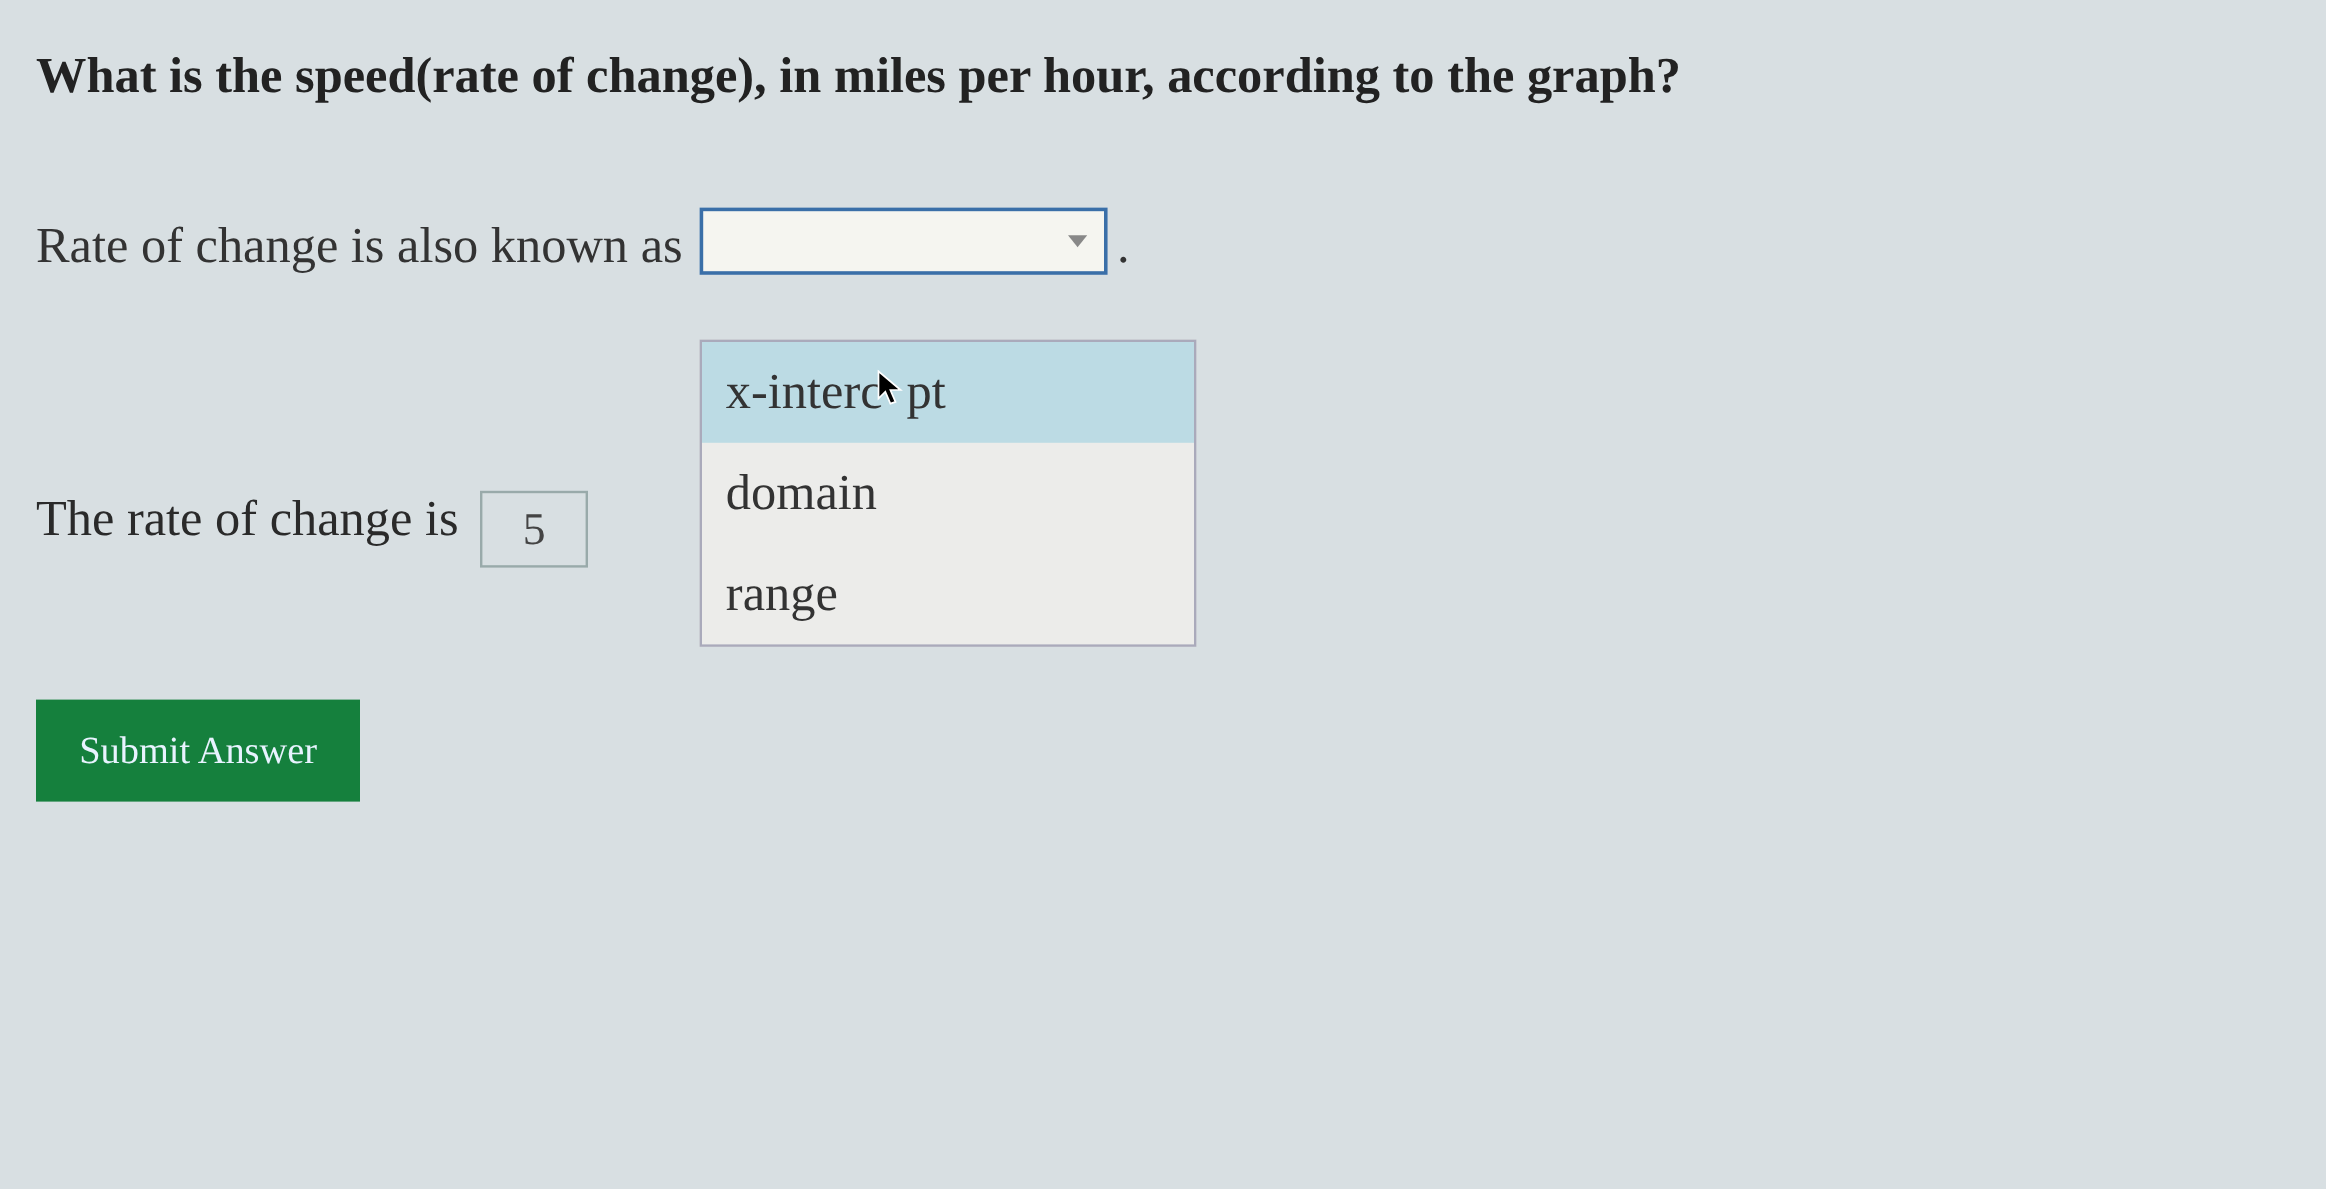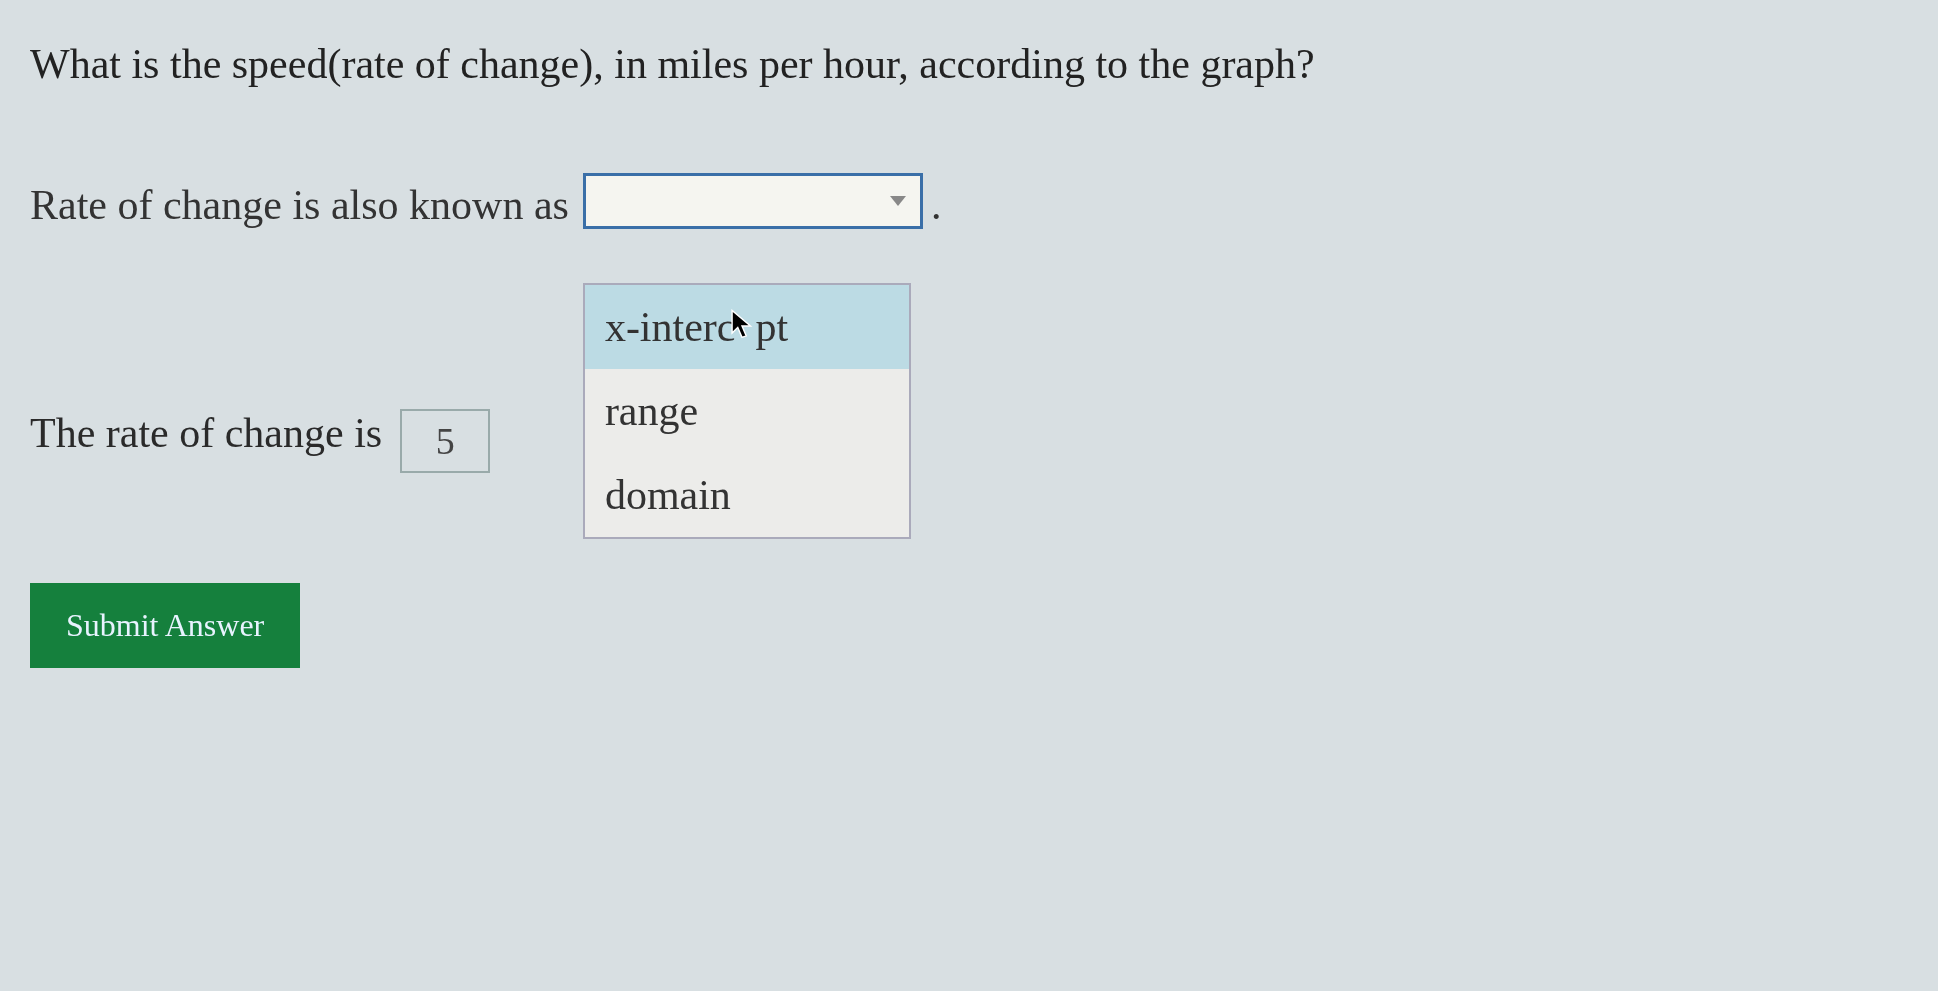--- a/index.html
+++ b/index.html
@@ -11,21 +11,21 @@
       font-family: Georgia, 'Times New Roman', serif;
       background: #d8dfe2;
       padding: 40px 30px;
       width: 1938px;
       min-height: 991px;
       color: #2a2a2a;
       position: relative;
     }
     .question-title {
       font-size: 42px;
-      font-weight: normal;
+      font-weight: bold;
       color: #222;
       margin-bottom: 85px;
     }
     .row {
       display: flex;
       align-items: flex-end;
       margin-bottom: 80px;
       font-size: 42px;
       color: #333;
     }
@@ -56,21 +56,21 @@
       border-top: 10px solid #888;
     }
     .period {
       font-size: 42px;
       margin-left: 8px;
     }
     .dropdown-list {
       position: absolute;
       top: 110px;
       left: 0;
-      width: 328px;
+      width: 414px;
       background: #ececea;
       border: 2px solid #aab;
       z-index: 10;
     }
     .dropdown-item {
       padding: 18px 20px;
       font-size: 42px;
       color: #333;
       cursor: pointer;
     }
@@ -125,22 +125,22 @@
     <div class="select-box">
       <span></span>
       <span class="chevron"></span>
     </div>
     <div class="dropdown-list">
       <div class="dropdown-item highlighted">
         <span>x-interc</span><span class="cursor-icon"><svg width="26" height="34" viewBox="0 0 16 24">
               <path d="M1 1 L1 17 L5 13 L8 20 L11 19 L8 12 L14 12 Z" fill="#000" stroke="#fff" stroke-width="1"></path>
             </svg></span><span>pt</span>
       </div>
+      <div class="dropdown-item">domain</div>
       <div class="dropdown-item">range</div>
-      <div class="dropdown-item">domain</div>
     </div>
   </div>
   <span class="period">.</span>
 </div>
 
 <div class="row-2">
   <span>The rate of change is</span>
   <span class="value-box">5</span>
 </div>
 

